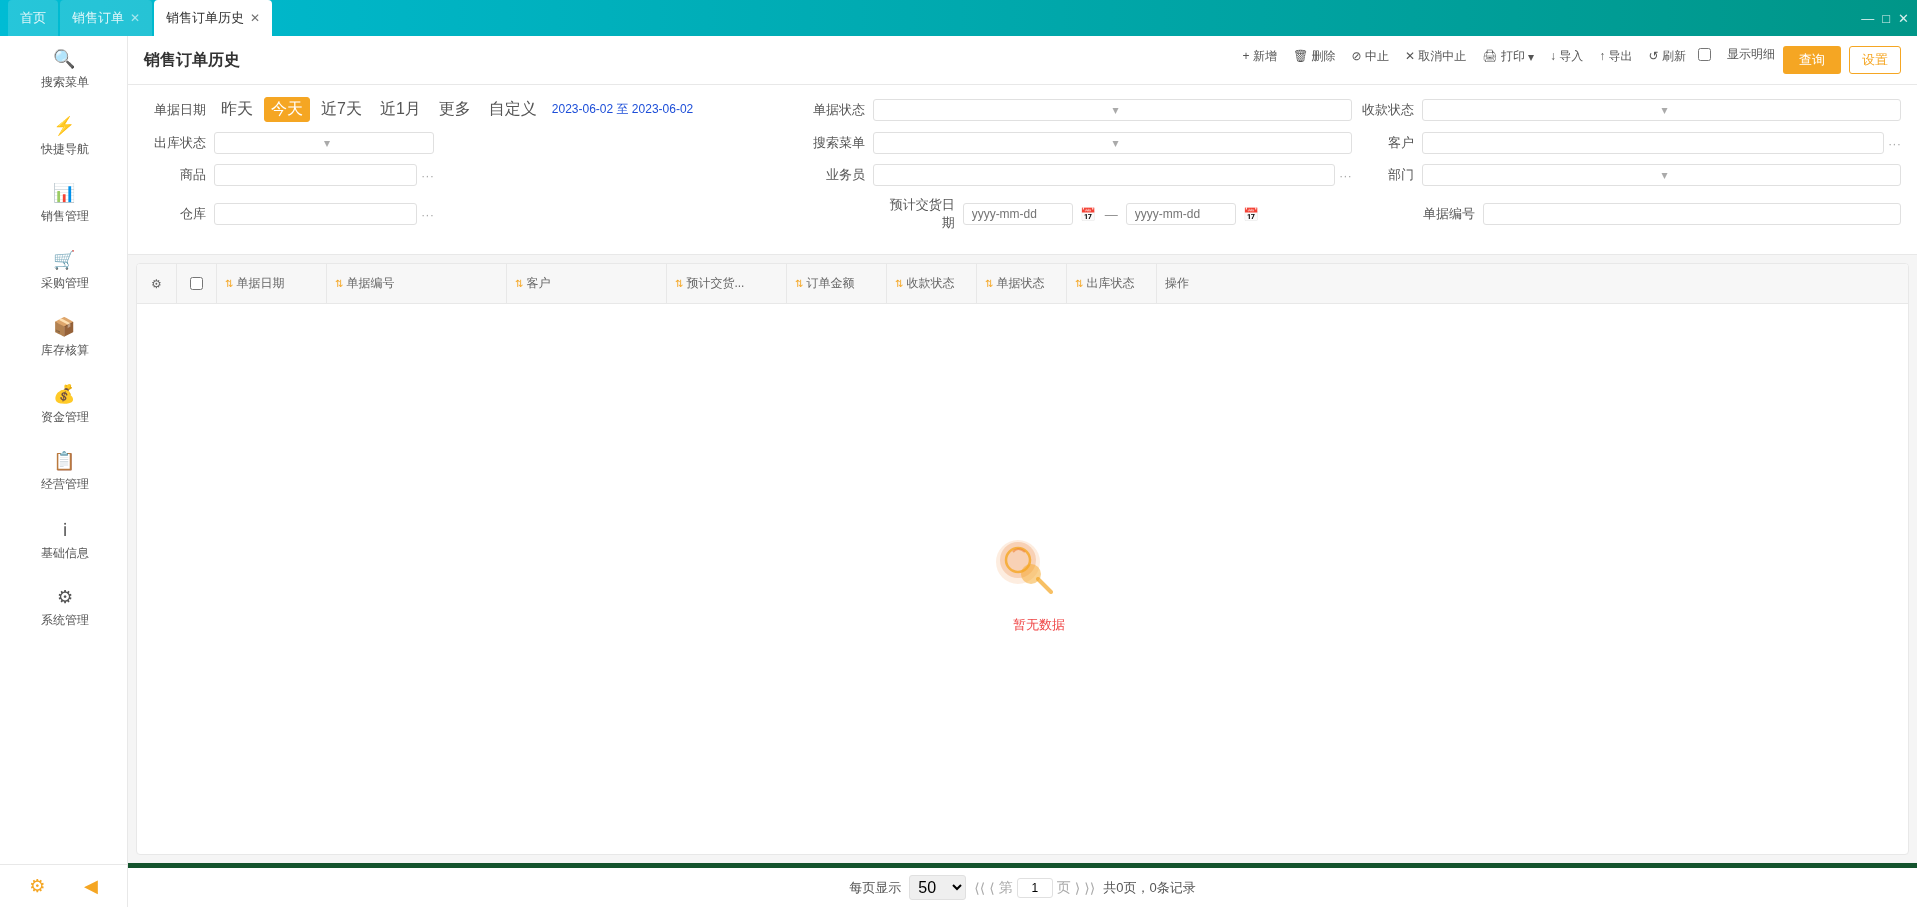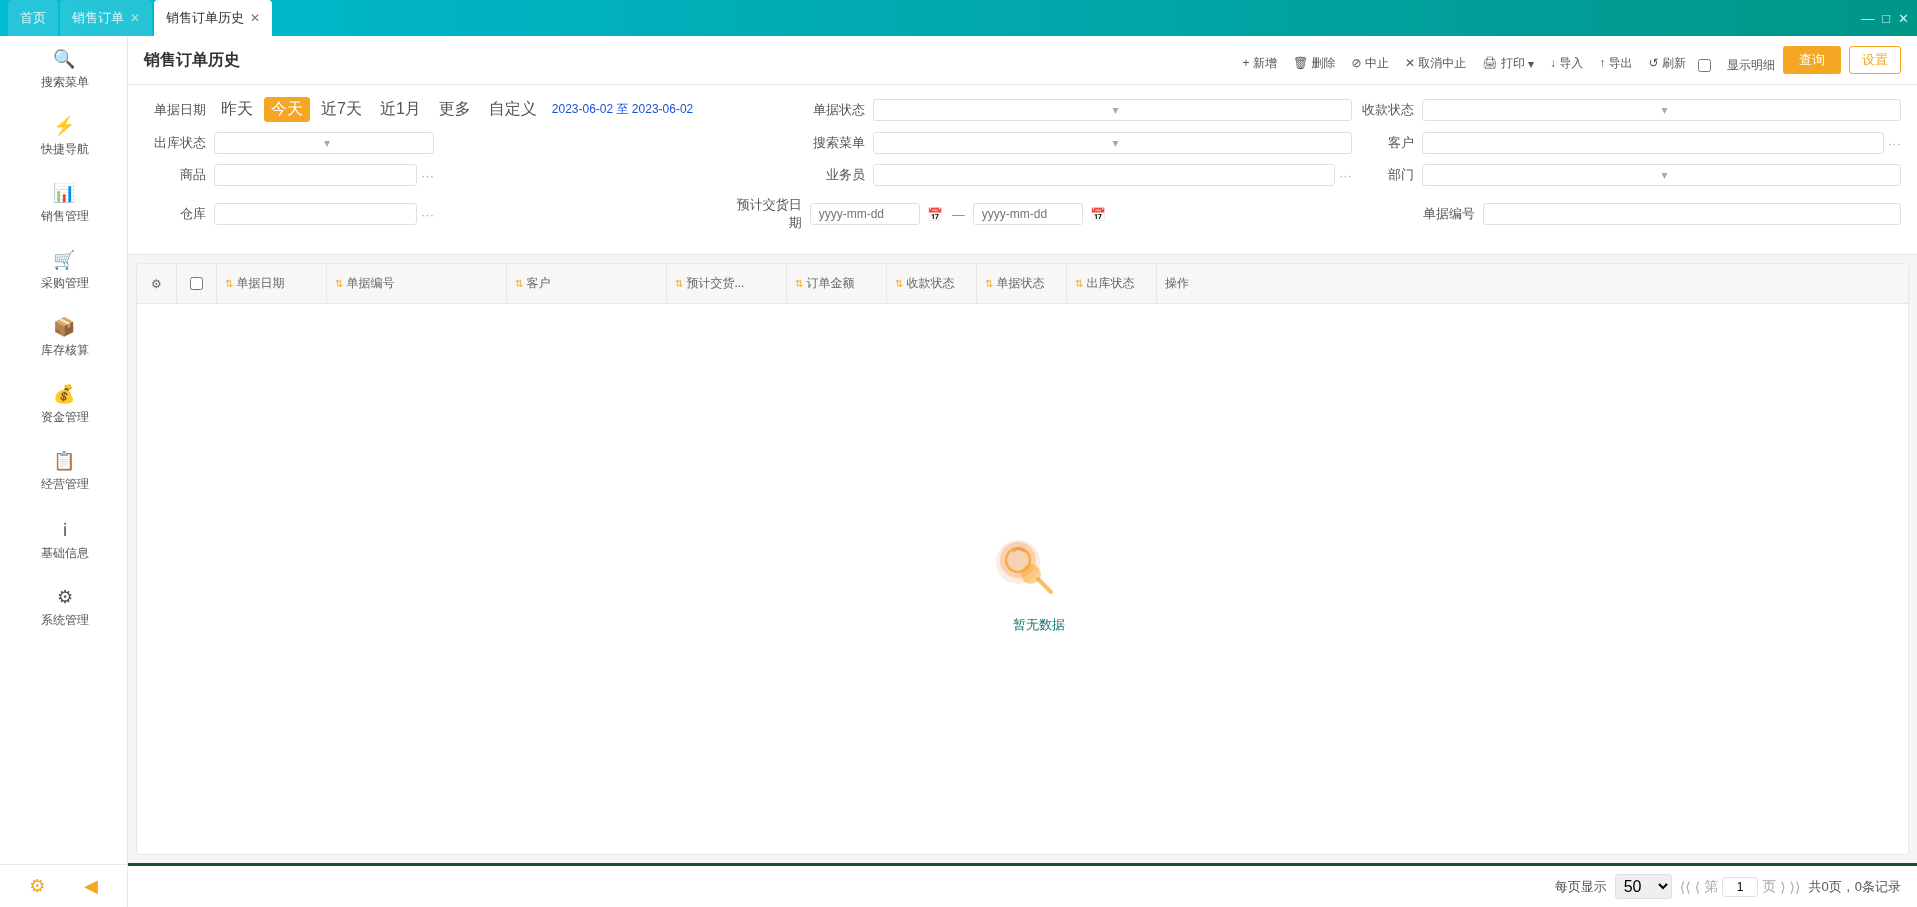--- a/index.html
+++ b/index.html
@@ -22,21 +22,21 @@
     .sidebar-item .icon { font-size: 18px; }
     .sidebar-bottom { margin-top: auto; display: flex; justify-content: space-around; padding: 10px; border-top: 1px solid #e8e8e8; }
     .sidebar-bottom span { font-size: 18px; color: #f5a623; cursor: pointer; }
 
     
     .main-content { flex: 1; display: flex; flex-direction: column; overflow: hidden; background: #f5f5f5; }
 
     
     .page-header { background: #fff; padding: 10px 16px; display: flex; align-items: center; justify-content: space-between; border-bottom: 1px solid #e8e8e8; flex-shrink: 0; }
     .page-title { font-size: 16px; font-weight: bold; color: #333; }
-    .toolbar { display: flex; align-items: flex-end; gap: 8px; }
+    .toolbar { display: flex; align-items: flex-start; gap: 8px; }
     .toolbar-btn { display: flex; align-items: center; gap: 3px; font-size: 12px; color: #555; cursor: pointer; padding: 2px 4px; }
     .btn-query { background: #f5a623; color: #fff; border: none; border-radius: 3px; padding: 5px 16px; cursor: pointer; font-size: 13px; }
     .btn-setting { background: #fff; color: #f5a623; border: 1px solid #f5a623; border-radius: 3px; padding: 4px 12px; cursor: pointer; font-size: 13px; }
     .checkbox-label { display: flex; align-items: center; gap: 16px; font-size: 12px; color: #555; }
 
     
     .filter-area { background: #fff; padding: 12px 16px; border-bottom: 1px solid #e8e8e8; flex-shrink: 0; }
     .filter-row { display: flex; align-items: center; margin-bottom: 10px; gap: 0; }
     .filter-label { width: 70px; text-align: right; color: #555; font-size: 13px; flex-shrink: 0; padding-right: 8px; }
     .filter-control { flex: 1; display: flex; align-items: center; }
@@ -67,24 +67,24 @@
     .th-customer { width: 160px; }
     .th-delivery { width: 120px; }
     .th-amount { width: 100px; }
     .th-pay { width: 90px; }
     .th-status { width: 90px; }
     .th-out { width: 90px; }
     .th-action { flex: 1; }
 
     .empty-state { flex: 1; display: flex; flex-direction: column; align-items: center; justify-content: center; gap: 12px; }
     .empty-icon { width: 80px; height: 80px; position: relative; }
-    .empty-text { color: #0f766e; font-size: 13px; margin-left: 33px; }
-
-    
-    .table-footer { height: 44px; background: #fff; border-top: 3px solid #14532d; display: flex; align-items: center; justify-content: flex-end; padding: 0 16px; gap: 8px; font-size: 13px; color: #555; flex-shrink: 0; }
+    .empty-text { color: #ef4444; font-size: 13px; margin-left: 33px; }
+
+    
+    .table-footer { height: 44px; background: #fff; border-top: 5px solid #14532d; display: flex; align-items: center; justify-content: center; padding: 0 16px; gap: 8px; font-size: 13px; color: #555; flex-shrink: 0; }
     .per-page-select { border: 1px solid #e0e0e0; border-radius: 3px; padding: 2px 4px; font-size: 16px; }
     .page-nav { display: flex; align-items: center; gap: 4px; }
     .page-nav span { cursor: pointer; color: #aaa; font-size: 14px; }
     .page-input { border: 1px solid #e0e0e0; border-radius: 3px; width: 36px; text-align: center; padding: 2px; font-size: 12px; }
     .filter-section { display: flex; align-items: center; flex: 1; min-width: 0; }
   </style>
 </head>
 <body>
 
 <div class="top-bar">
@@ -270,21 +270,21 @@
       </div>
 
       <div class="filter-row">
         <div class="filter-section" style="flex:1.2;">
           <span class="filter-label">仓库</span>
           <div style="flex:1; display:flex; align-items:center; max-width:220px;">
             <input class="filter-input" style="flex: 1 1 0%;" placeholder="">
             <span class="filter-dots">···</span>
           </div>
         </div>
-        <div class="filter-section" style="flex:1.4;">
+        <div class="filter-section" style="flex:1.4;justify-content:center;">
           <span class="filter-label" style="width:80px;">预计交货日期</span>
           <div style="display:flex; align-items:center; gap:4px;">
             <input class="date-input" placeholder="yyyy-mm-dd" style="">
             <span class="date-icon">📅</span>
             <span class="date-sep">—</span>
             <input class="date-input" placeholder="yyyy-mm-dd" style="">
             <span class="date-icon">📅</span>
           </div>
         </div>
         <div class="filter-section" style="flex:1;">

